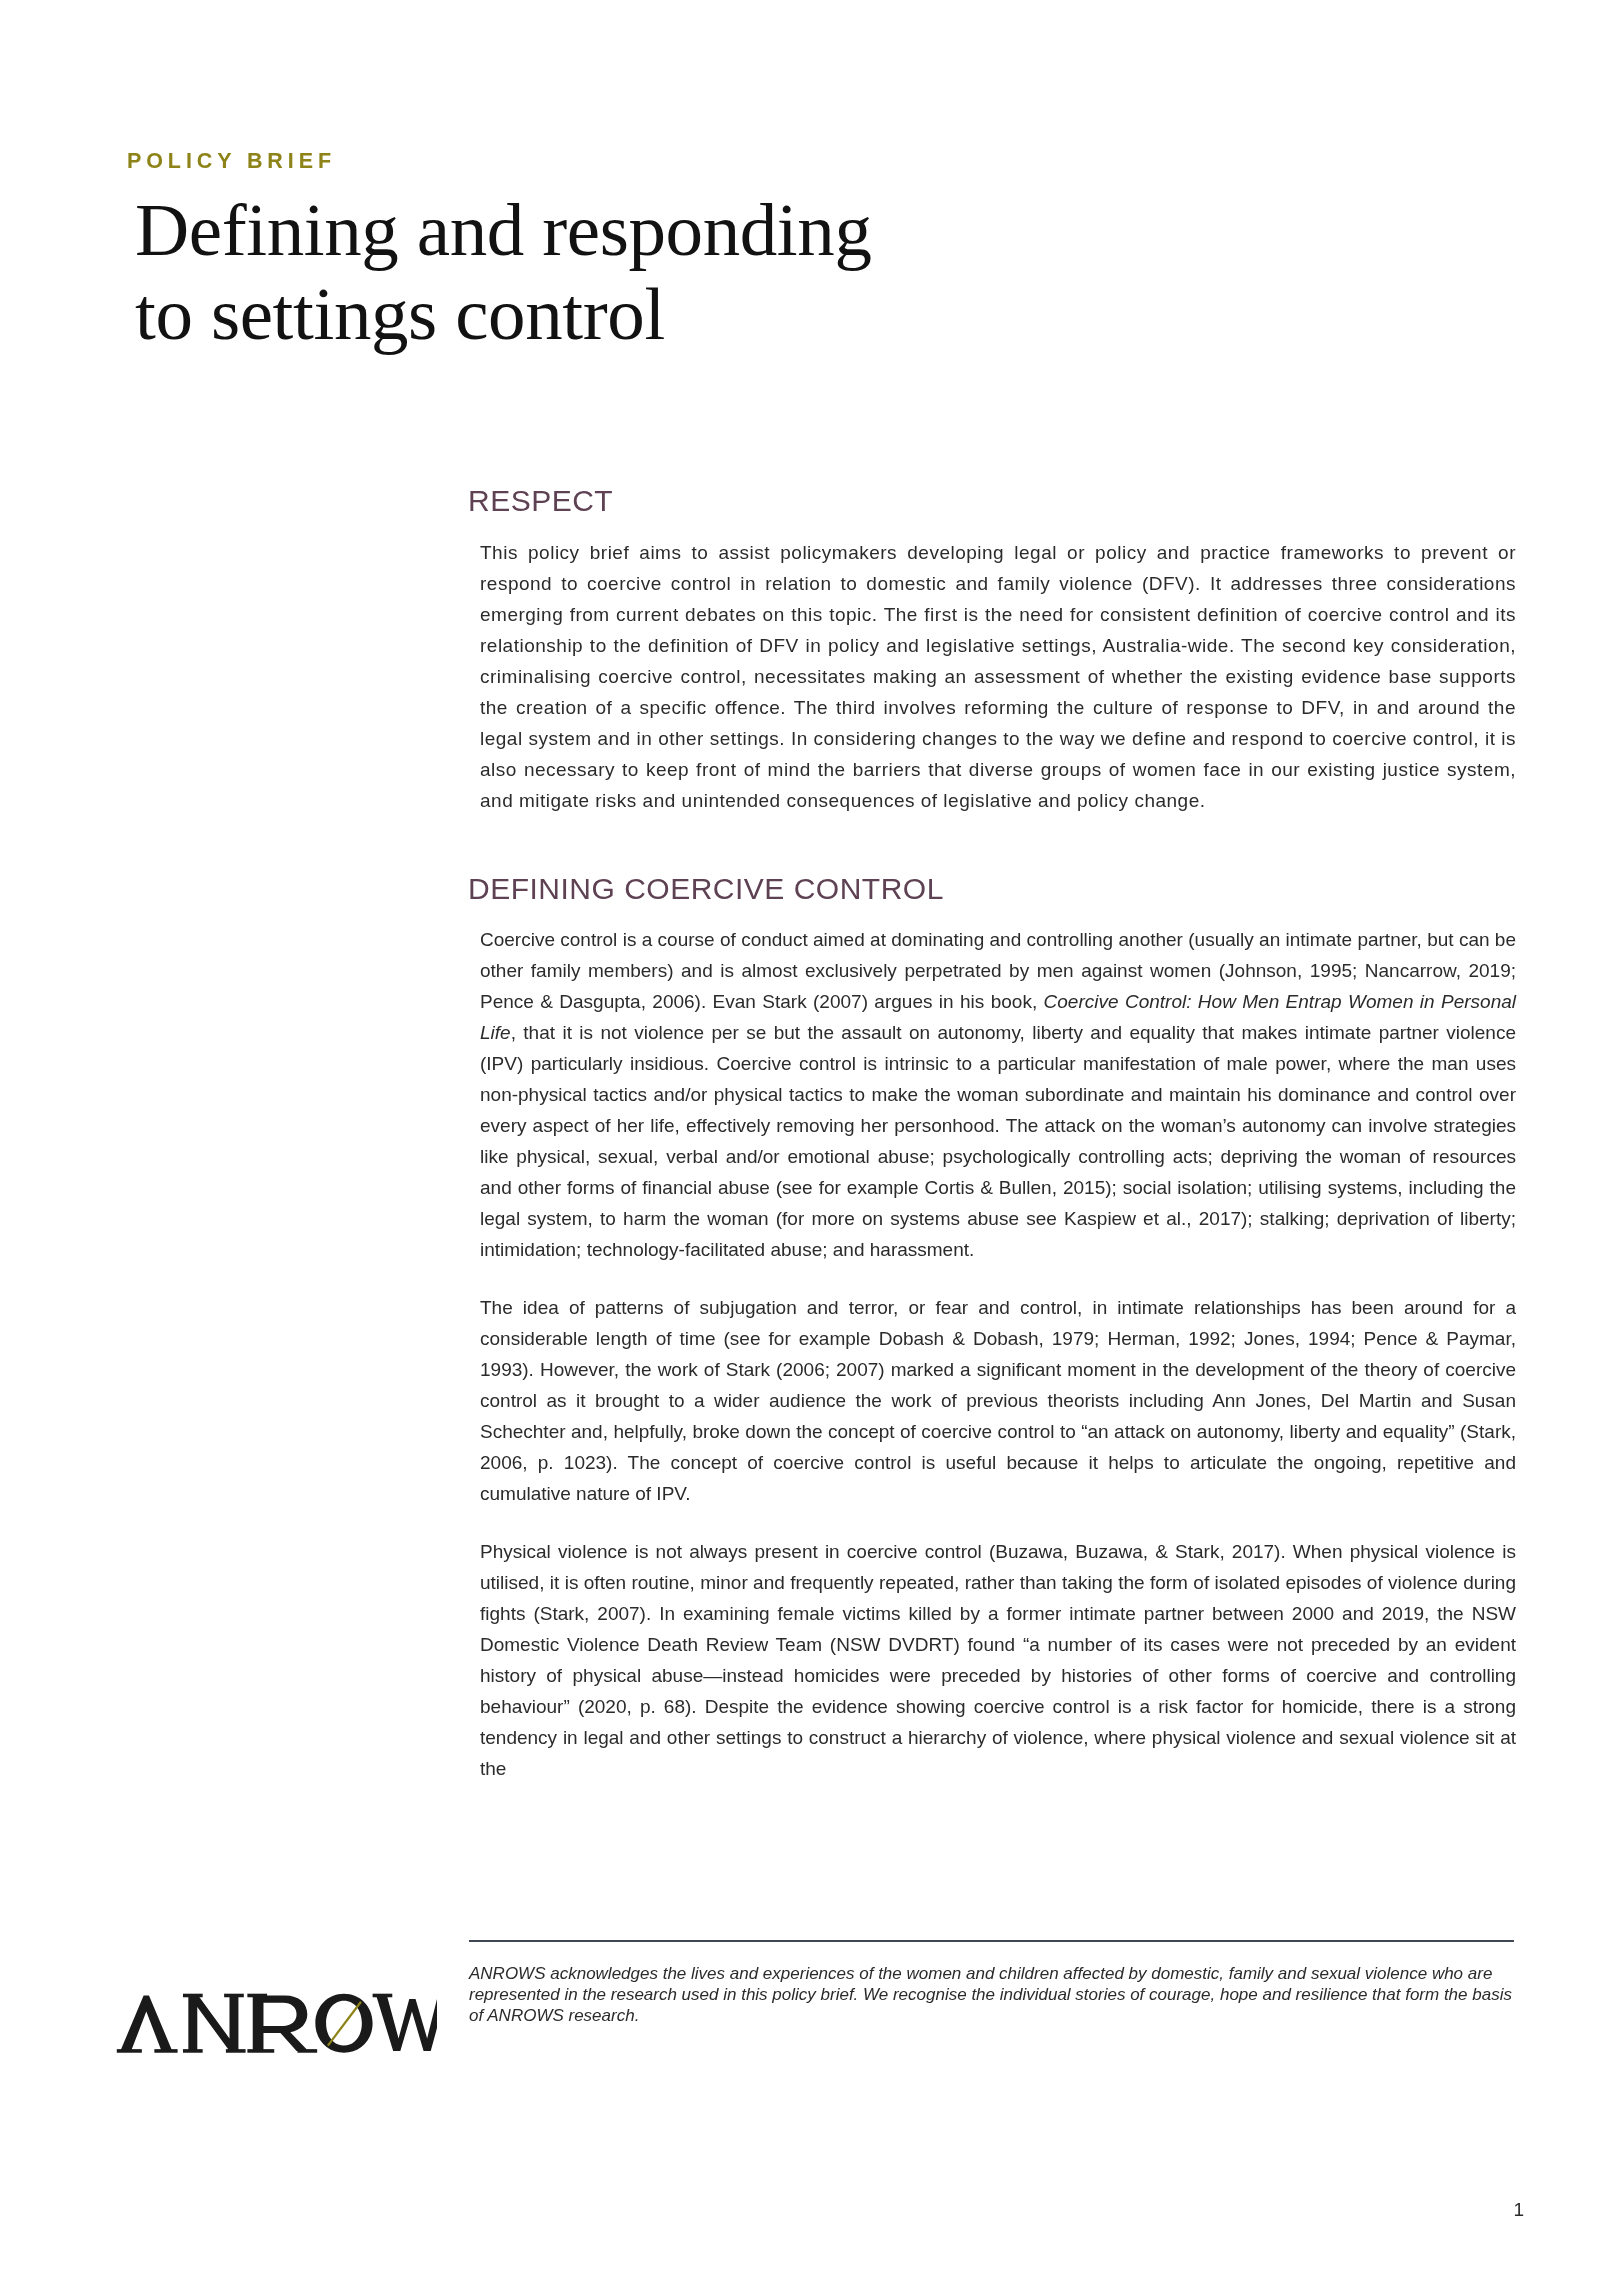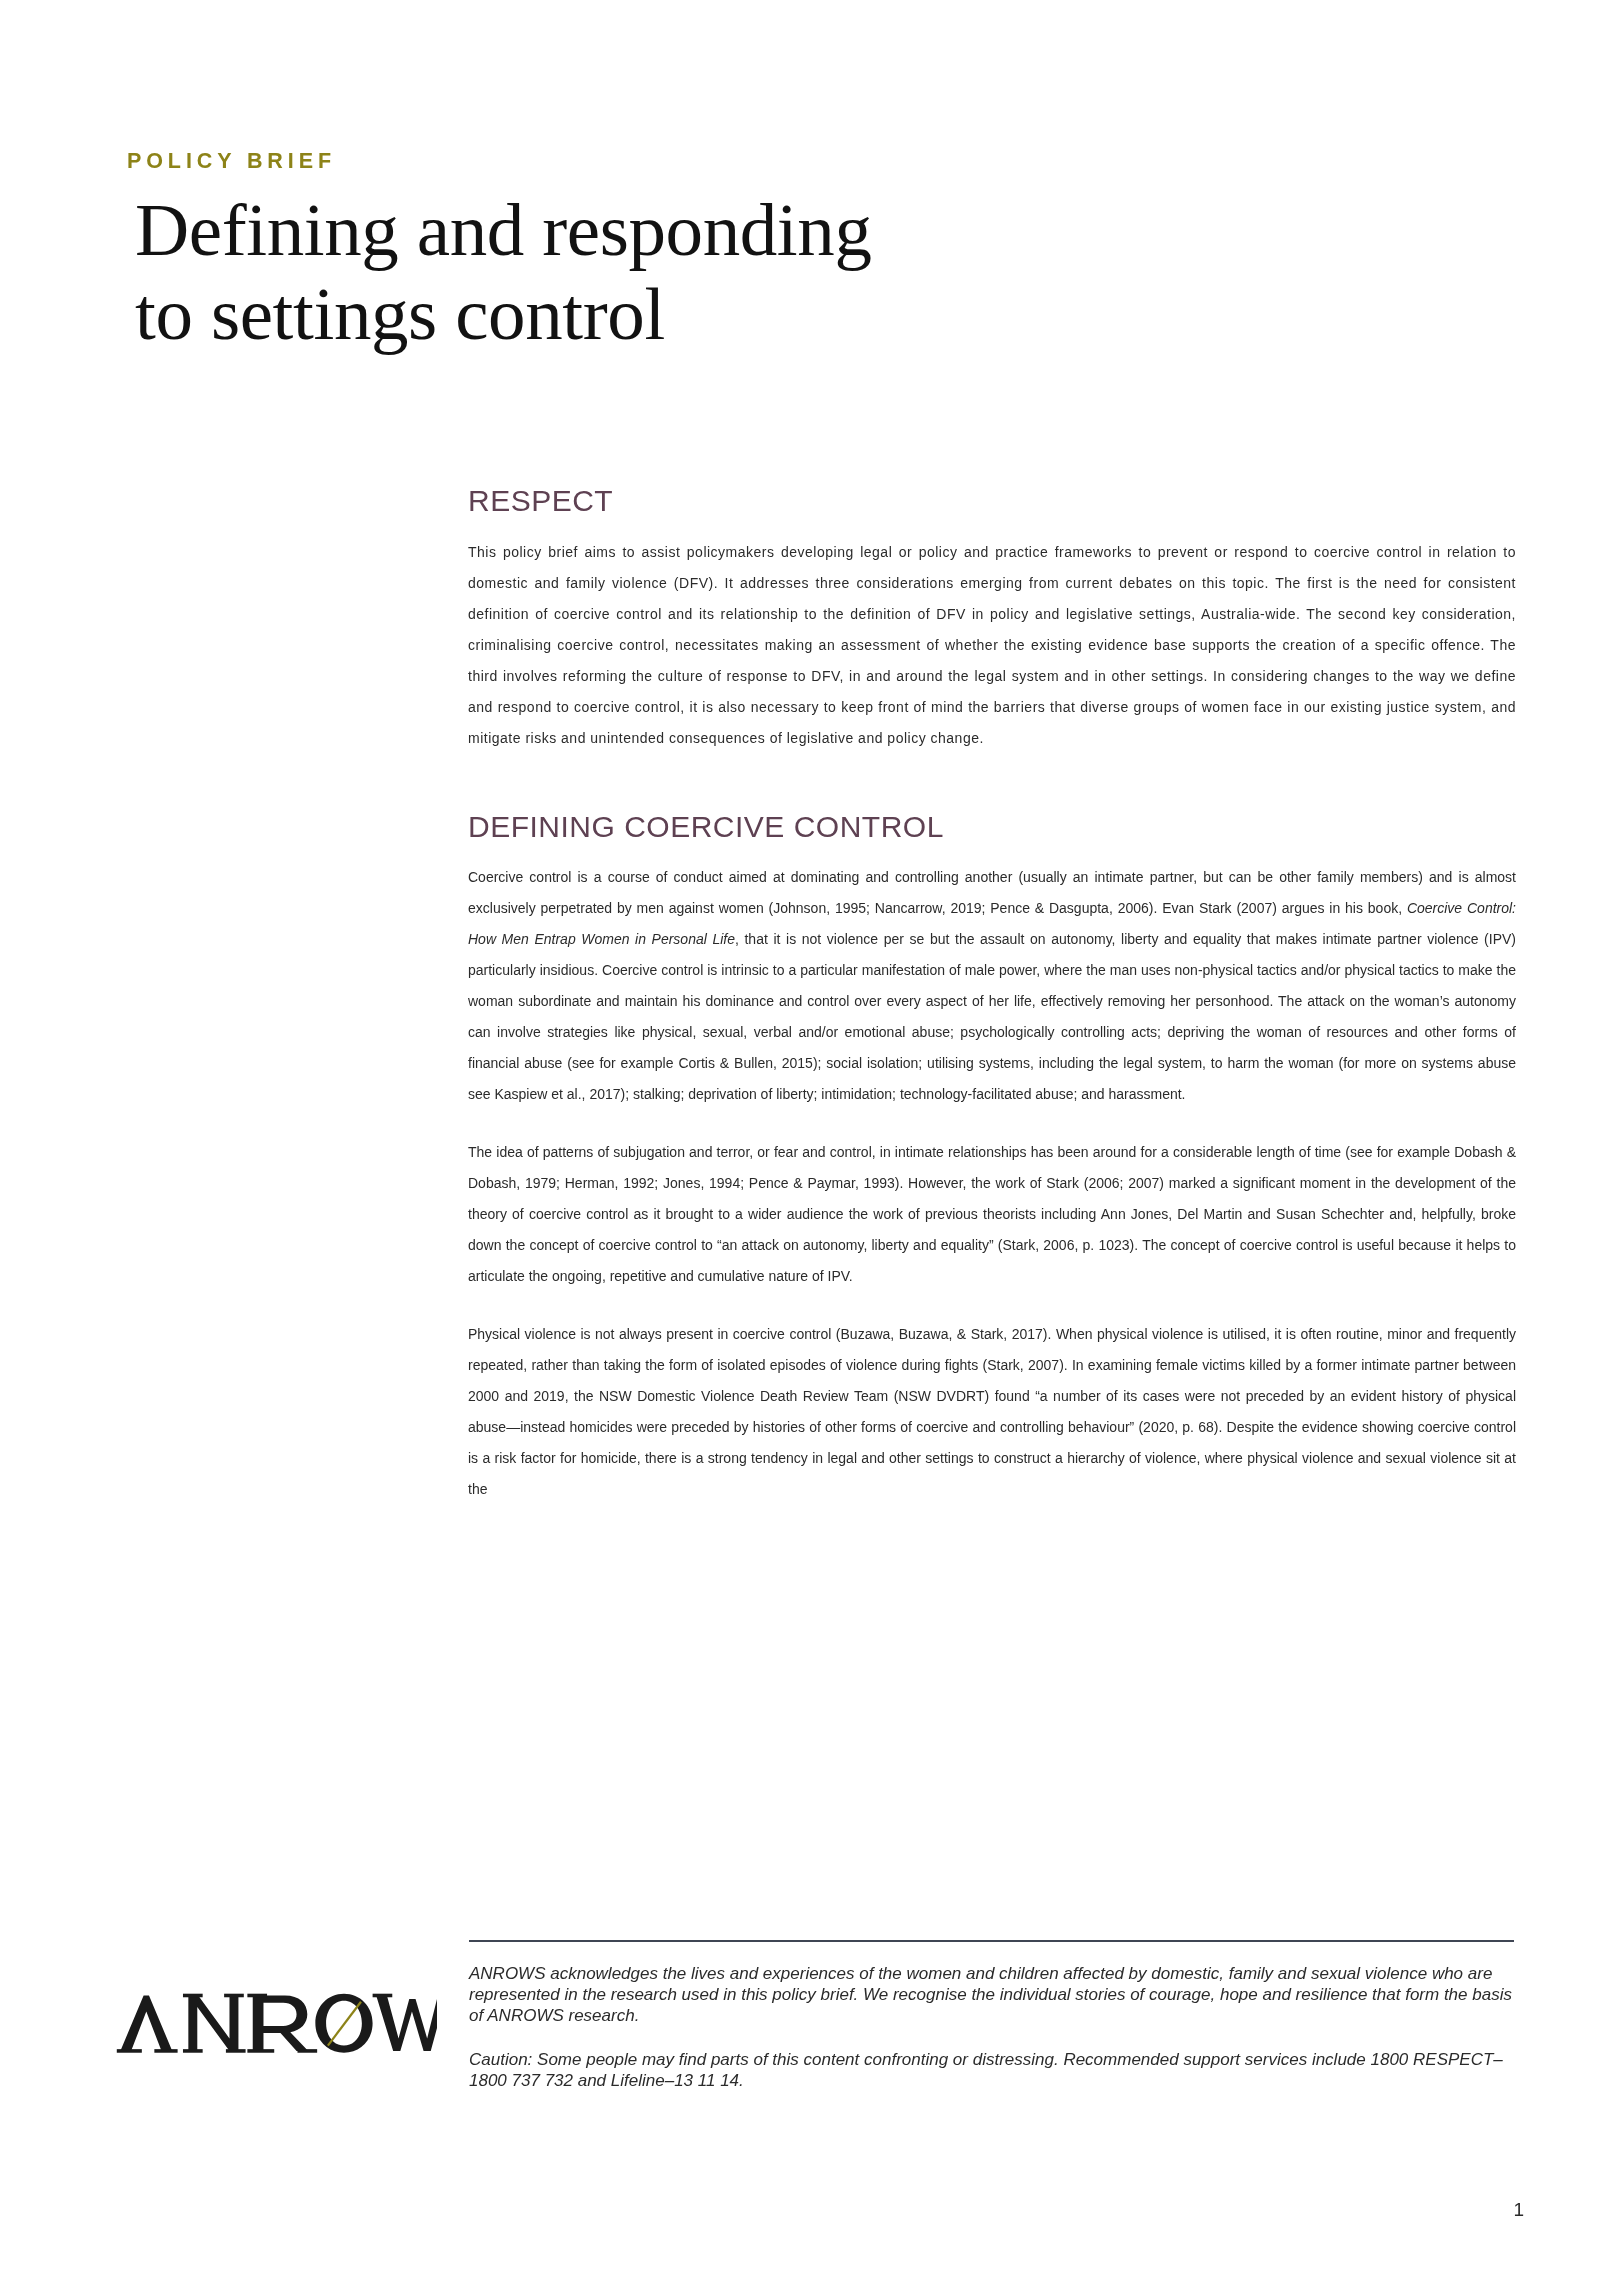--- a/index.html
+++ b/index.html
@@ -60,24 +60,24 @@
     font-size: 30px;
     font-weight: normal;
     letter-spacing: 0.5px;
     color: #5e4152;
     margin: 0 0 18px 0;
     line-height: 1.15;
   }
   .section + .section { margin-top: 56px; }
   p.body-text {
     font-family: "Liberation Sans", sans-serif;
-    font-size: 14px;
+    font-size: 19px;
     line-height: 31px;
     color: #2b2b2b;
-    margin: 0 0 27px 0;
+    margin: 0 0 27px 12px;
     text-align: justify;
     text-justify: inter-word;
     hyphens: none;
   }
   p.body-text:last-child { margin-bottom: 0; }
   p.body-text.loose { letter-spacing: 0.5px; }
   .ital { font-style: italic; }
 
   
   .footer {
@@ -190,21 +190,20 @@
             <rect x="288" y="4" width="22" height="4"></rect>
 
             <path d="M392 5 C404 5 412 10 416 16 L416 5 L422 5 L422 26 L415 26 C412 16 404 11 393 11 C384 11 378 16 378 22 C378 30 386 33 397 36 C412 40 424 45 424 58 C424 69 414 76 400 76 C389 76 381 71 377 65 L377 75 L371 75 L371 52 L378 52 C381 63 389 70 400 70 C410 70 417 65 417 57 C417 49 409 45 397 42 C383 38 371 33 371 21 C371 11 380 5 392 5 Z"></path>
           </g>
           <line x1="238" y1="62" x2="275" y2="13" stroke="#8d8318" stroke-width="2.5"></line>
         </svg>
       </div>
 
       <div class="footer-notes">
         <p>ANROWS acknowledges the lives and experiences of the women and children affected by domestic, family and sexual violence who are represented in the research used in this policy brief. We recognise the individual stories of courage, hope and resilience that form the basis of ANROWS research.</p>
-        <p>Caution: Some people may find parts of this content confronting or distressing. Recommended support services include 1800 RESPECT–1800 737 732 and Lifeline–13 11 14.</p>
       </div>
 
     </div>
   </div>
 
   <div class="page-number">1</div>
 
 </div>
 
 

